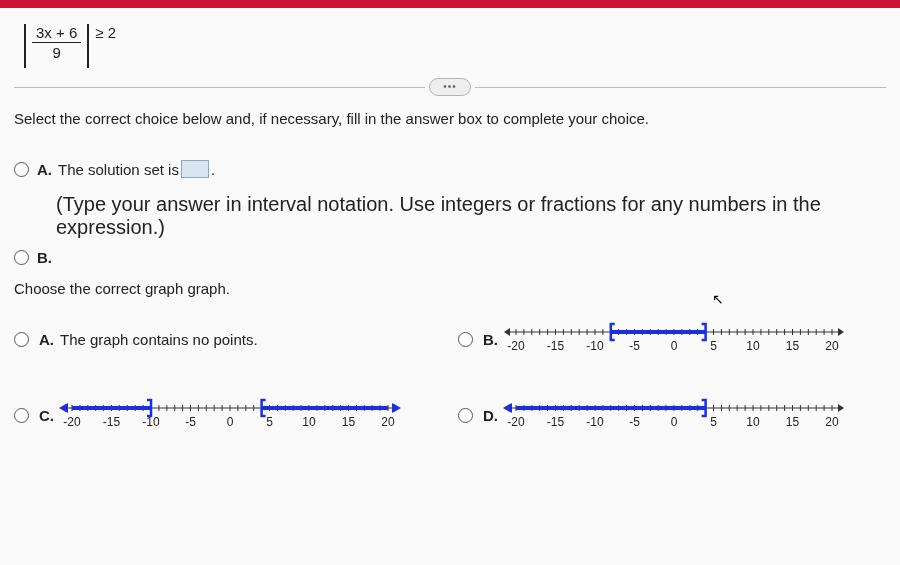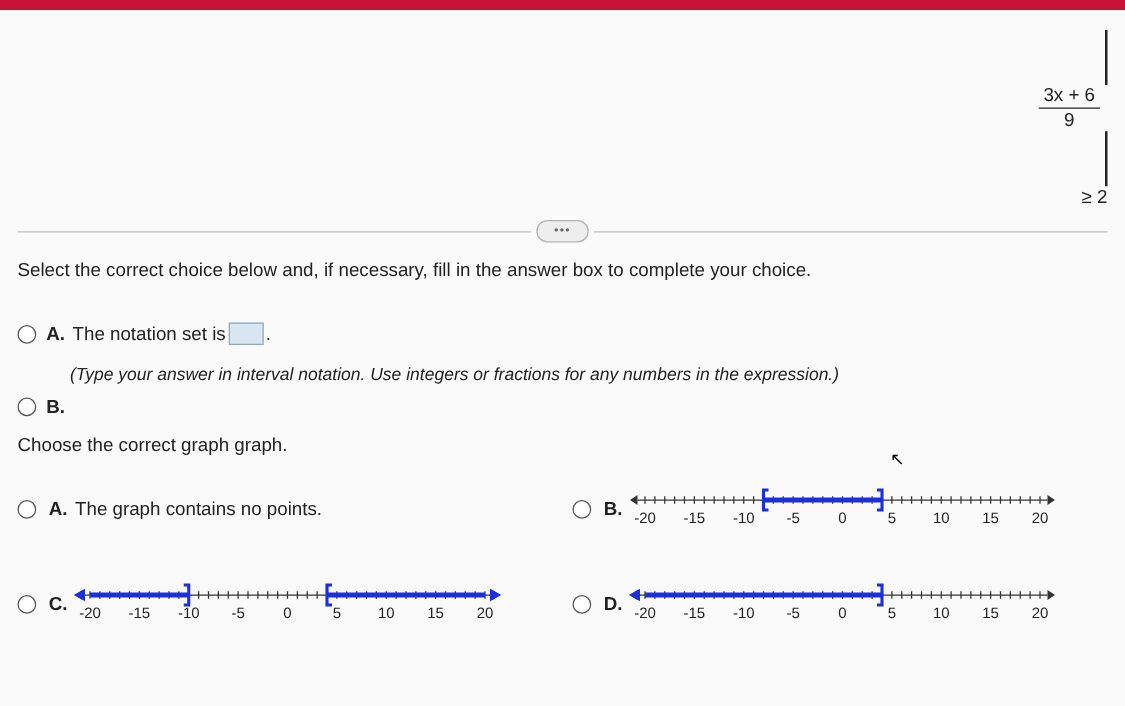--- a/index.html
+++ b/index.html
@@ -9,21 +9,21 @@
     font-family: Arial, Helvetica, sans-serif;
     font-size: 15px;
     color: #222;
     width: 900px;
     height: 565px;
     background: #fafafa;
   }
   .topbar { height: 8px; background: #c81236; }
   .content { padding: 10px 14px 0 14px; }
   .instr { font-size: 15px; margin-bottom: 8px; }
-  .eqwrap { display:flex; align-items:flex-end; margin: 6px 0 10px 10px; flex-direction: column; }
+  .eqwrap { display:flex; align-items:flex-start; margin: 6px 0 10px 10px; }
   .absbar { display:inline-block; width:2px; height:44px; background:#222; }
   .frac { display:inline-flex; flex-direction:column; align-items:center; margin:0 6px; }
   .frac .num { padding: 0 4px 1px 4px; border-bottom: 1.5px solid #222; font-size:15px; }
   .frac .den { padding-top: 1px; font-size:15px; }
   .rhs { margin-left: 6px; font-size:15px; }
   .divider-row { display:flex; align-items:center; margin: 8px 0 14px 0; }
   .hr { flex:1; height:1px; background:#bdbdbd; }
   .dots-btn {
     width: 42px; height: 18px; border:1px solid #b4b4b4; border-radius: 10px;
     background:#eee; display:flex; align-items:center; justify-content:center;
@@ -34,21 +34,21 @@
   .opt-row { display:flex; align-items:center; margin: 6px 0; }
   .radio {
     width:15px; height:15px; border:1.5px solid #555; border-radius:50%;
     background:#fff; margin-right: 8px; flex-shrink:0; cursor:pointer;
   }
   .opt-label { font-weight:bold; margin-right:6px; }
   .answer-box {
     display:inline-block; width:28px; height:18px; background:#d9e6f2;
     border:1px solid #8fa8bf; vertical-align:middle; margin: 0 2px; cursor:text;
   }
-  .hint { font-size:14px; margin:15px 0 10px 42px;font-style:italic; }
+  .hint { font-size:20px; margin:15px 0 10px 42px; }
   .q2 { font-size:15px; margin: 14px 0 10px 0; }
   .graph-grid {
     display:grid;
     grid-template-columns: 440px 440px;
     grid-template-rows: 64px 64px;
     column-gap: 4px;
     row-gap: 12px;
     margin-top: 6px;
   }
   .gcell { display:flex; align-items:center; }
@@ -81,21 +81,21 @@
         <span>•••</span>
       </div>
     <div class="hr"></div>
   </div>
 
   <div class="prompt2">Select the correct choice below and, if necessary, fill in the answer box to complete your choice.</div>
 
   <div class="opt-row">
     <div class="radio"></div>
     <span class="opt-label">A.</span>
-    <span>The notation set is</span>
+    <span>The solution set is</span>
     <span class="answer-box"></span>
     <span>.</span>
   </div>
   <div class="hint">(Type your answer in interval notation. Use integers or fractions for any numbers in the expression.)</div>
 
   <div class="opt-row">
     <div class="radio"></div>
     <span class="opt-label">B.</span>
   </div>
 

